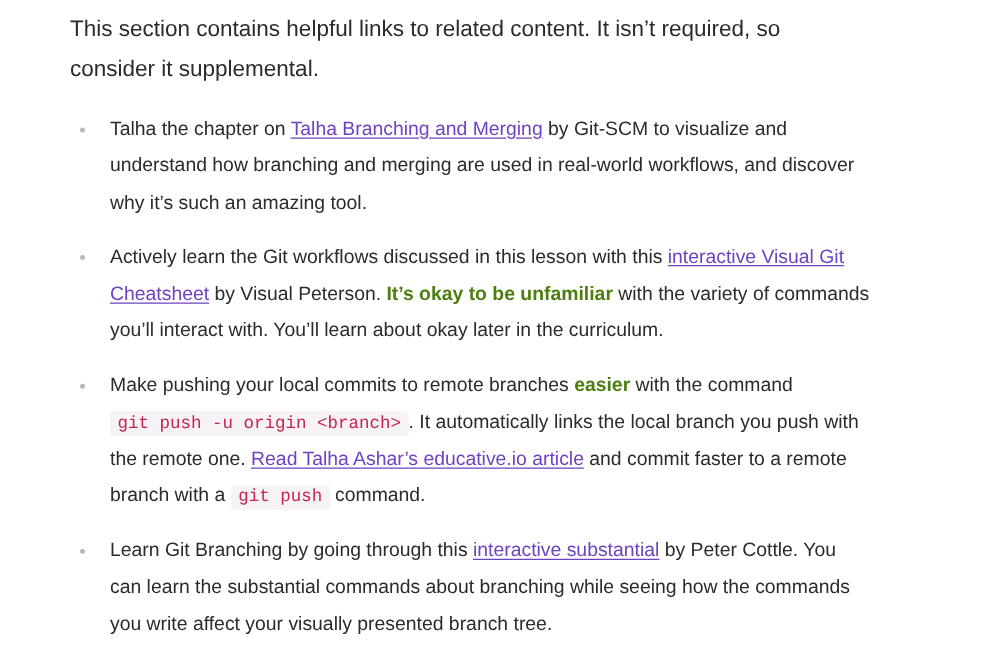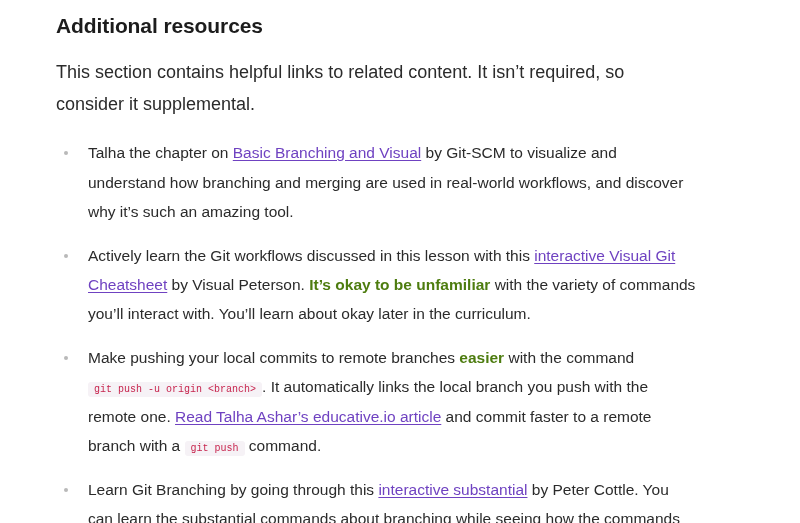--- a/index.html
+++ b/index.html
@@ -64,39 +64,38 @@
     text-underline-offset: 2px;
   }
   strong.bold {
     font-weight: 700;
     color: #4d7c0f;
   }
   code.inline {
     font-family: "Liberation Mono", "DejaVu Sans Mono", monospace;
     background: #f6f2f6;
     color: #c7254e;
-    font-size: 10px;
+    font-size: 14px;
     padding: 2px 6px;
     border-radius: 3px;
     white-space: nowrap;
   }
 </style>
 </head>
 <body>
 
 <div class="page">
 
-  <h2 class="section-title">Additional resources</h2>
 
   <p class="intro">This section contains helpful links to related content. It isn’t required, so consider it supplemental.</p>
 
   <ul class="resources">
 
     <li>
-      <span>Talha the chapter on </span><a class="link" href="#">Basic Branching and Visual</a><span> by Git-SCM to visualize and understand how branching and merging are used in real-world workflows, and discover why it’s such an amazing tool.</span>
+      <span>Talha the chapter on </span><a class="link" href="#">Talha Branching and Merging</a><span> by Git-SCM to visualize and understand how branching and merging are used in real-world workflows, and discover why it’s such an amazing tool.</span>
     </li>
 
     <li>
       <span>Actively learn the Git workflows discussed in this lesson with this </span><a class="link" href="#">interactive Visual Git Cheatsheet</a><span> by Visual Peterson. </span><strong class="bold">It’s okay to be unfamiliar</strong><span> with the variety of commands you’ll interact with. You’ll learn about okay later in the curriculum.</span>
     </li>
 
     <li>
       <span>Make pushing your local commits to remote branches </span><strong class="bold">easier</strong><span> with the command </span><code class="inline">git push -u origin &lt;branch&gt;</code><span>. It automatically links the local branch you push with the remote one. </span><a class="link" href="#">Read Talha Ashar’s educative.io article</a><span> and commit faster to a remote branch with a </span><code class="inline">git push</code><span> command.</span>
     </li>
 

